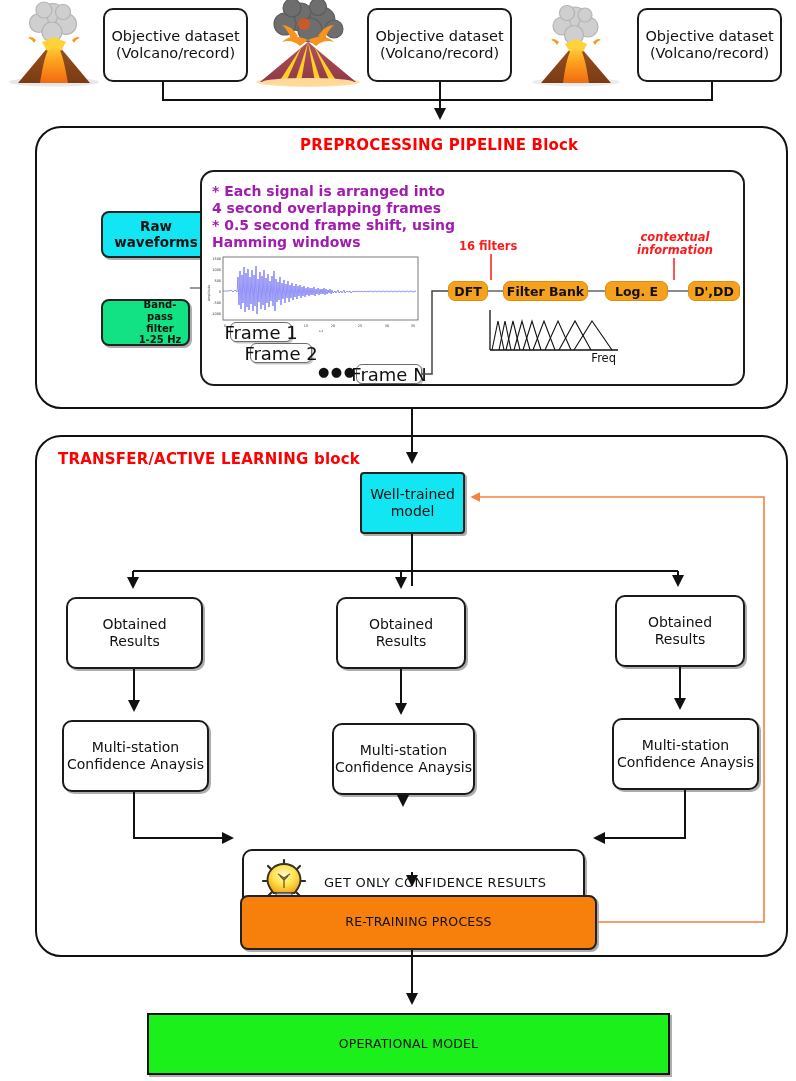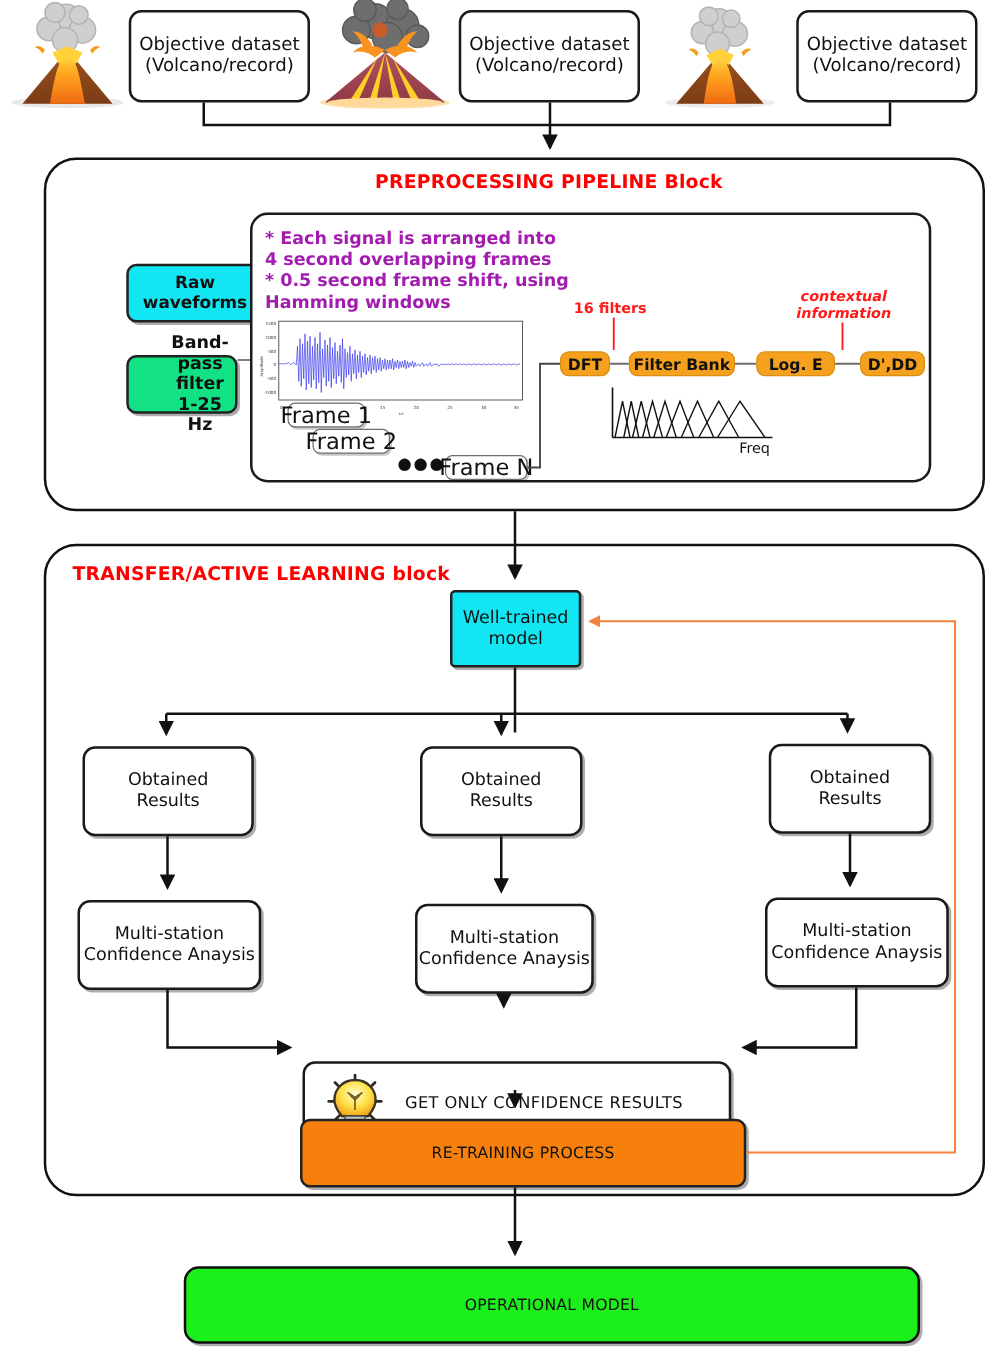--- a/index.html
+++ b/index.html
@@ -169,21 +169,21 @@
   <div class="blocktitle" style="left:300px;top:136px;font-size:15px;">PREPROCESSING PIPELINE Block</div>
 
   <div class="bigblock" style="left:35px;top:435px;width:753px;height:522px;"></div>
   <div class="blocktitle" style="left:58px;top:450px;font-size:15px;">TRANSFER/ACTIVE LEARNING block</div>
 
   <div class="rbox cyan shadowed" style="left:101px;top:211px;width:110px;height:47px;flex-direction:column;font-size:13.5px;font-weight:bold;border-radius:8px;">
     <span>Raw</span>
     <span>waveforms</span>
   </div>
 
-  <div class="rbox green shadowed" style="left:101px;top:284px;width:89px;height:47px;flex-direction:column;font-size:14px;font-weight:bold;border-radius:8px;padding-left:29px;">
+  <div class="rbox green shadowed" style="left:101px;top:299px;width:89px;height:47px;flex-direction:column;font-size:10px;font-weight:bold;border-radius:8px;padding-left:29px;">
     <span>Band-pass filter</span>
     <span>1-25 Hz</span>
   </div>
 
   <div class="rbox" style="left:200px;top:170px;width:545px;height:216px;border-radius:14px;border-width:2px;"></div>
 
   <div class="note" style="left:212px;top:182px;">* Each signal is arranged into</div>
   <div class="note" style="left:212px;top:199px;">4 second overlapping frames</div>
   <div class="note" style="left:212px;top:216px;">* 0.5 second frame shift, using</div>
   <div class="note" style="left:212px;top:233px;">Hamming windows</div>
@@ -331,21 +331,21 @@
         </g>
       </svg>
     </span>
     <span class="caps" style="margin-left:14px;">GET ONLY CONFIDENCE RESULTS</span>
   </div>
 
   <div class="rbox orange shadowed smallcaps" style="left:240px;top:895px;width:357px;height:55px;border-radius:8px;font-weight:normal;text-align:center;">
     <span>RE-TRAINING PROCESS</span>
   </div>
 
-  <div class="rbox limegreen shadowed smallcaps" style="left:147px;top:1013px;width:589px;height:62px;border-radius:12px;">
+  <div class="rbox limegreen shadowed smallcaps" style="left:147px;top:1013px;width:523px;height:62px;border-radius:0;">
     <span>OPERATIONAL MODEL</span>
   </div>
 
   <svg class="layer">
     <defs>
       <marker id="arrBlack" viewBox="0 0 10 10" refX="8.4" refY="5" markerWidth="6.2" markerHeight="6.2" orient="auto-start-reverse">
         <path d="M 0 0 L 10 5 L 0 10 z" fill="#111"></path>
       </marker>
       <marker id="arrOrange" viewBox="0 0 10 10" refX="8.4" refY="5" markerWidth="6" markerHeight="6" orient="auto-start-reverse">
         <path d="M 0 0 L 10 5 L 0 10 z" fill="#f4823c"></path>

